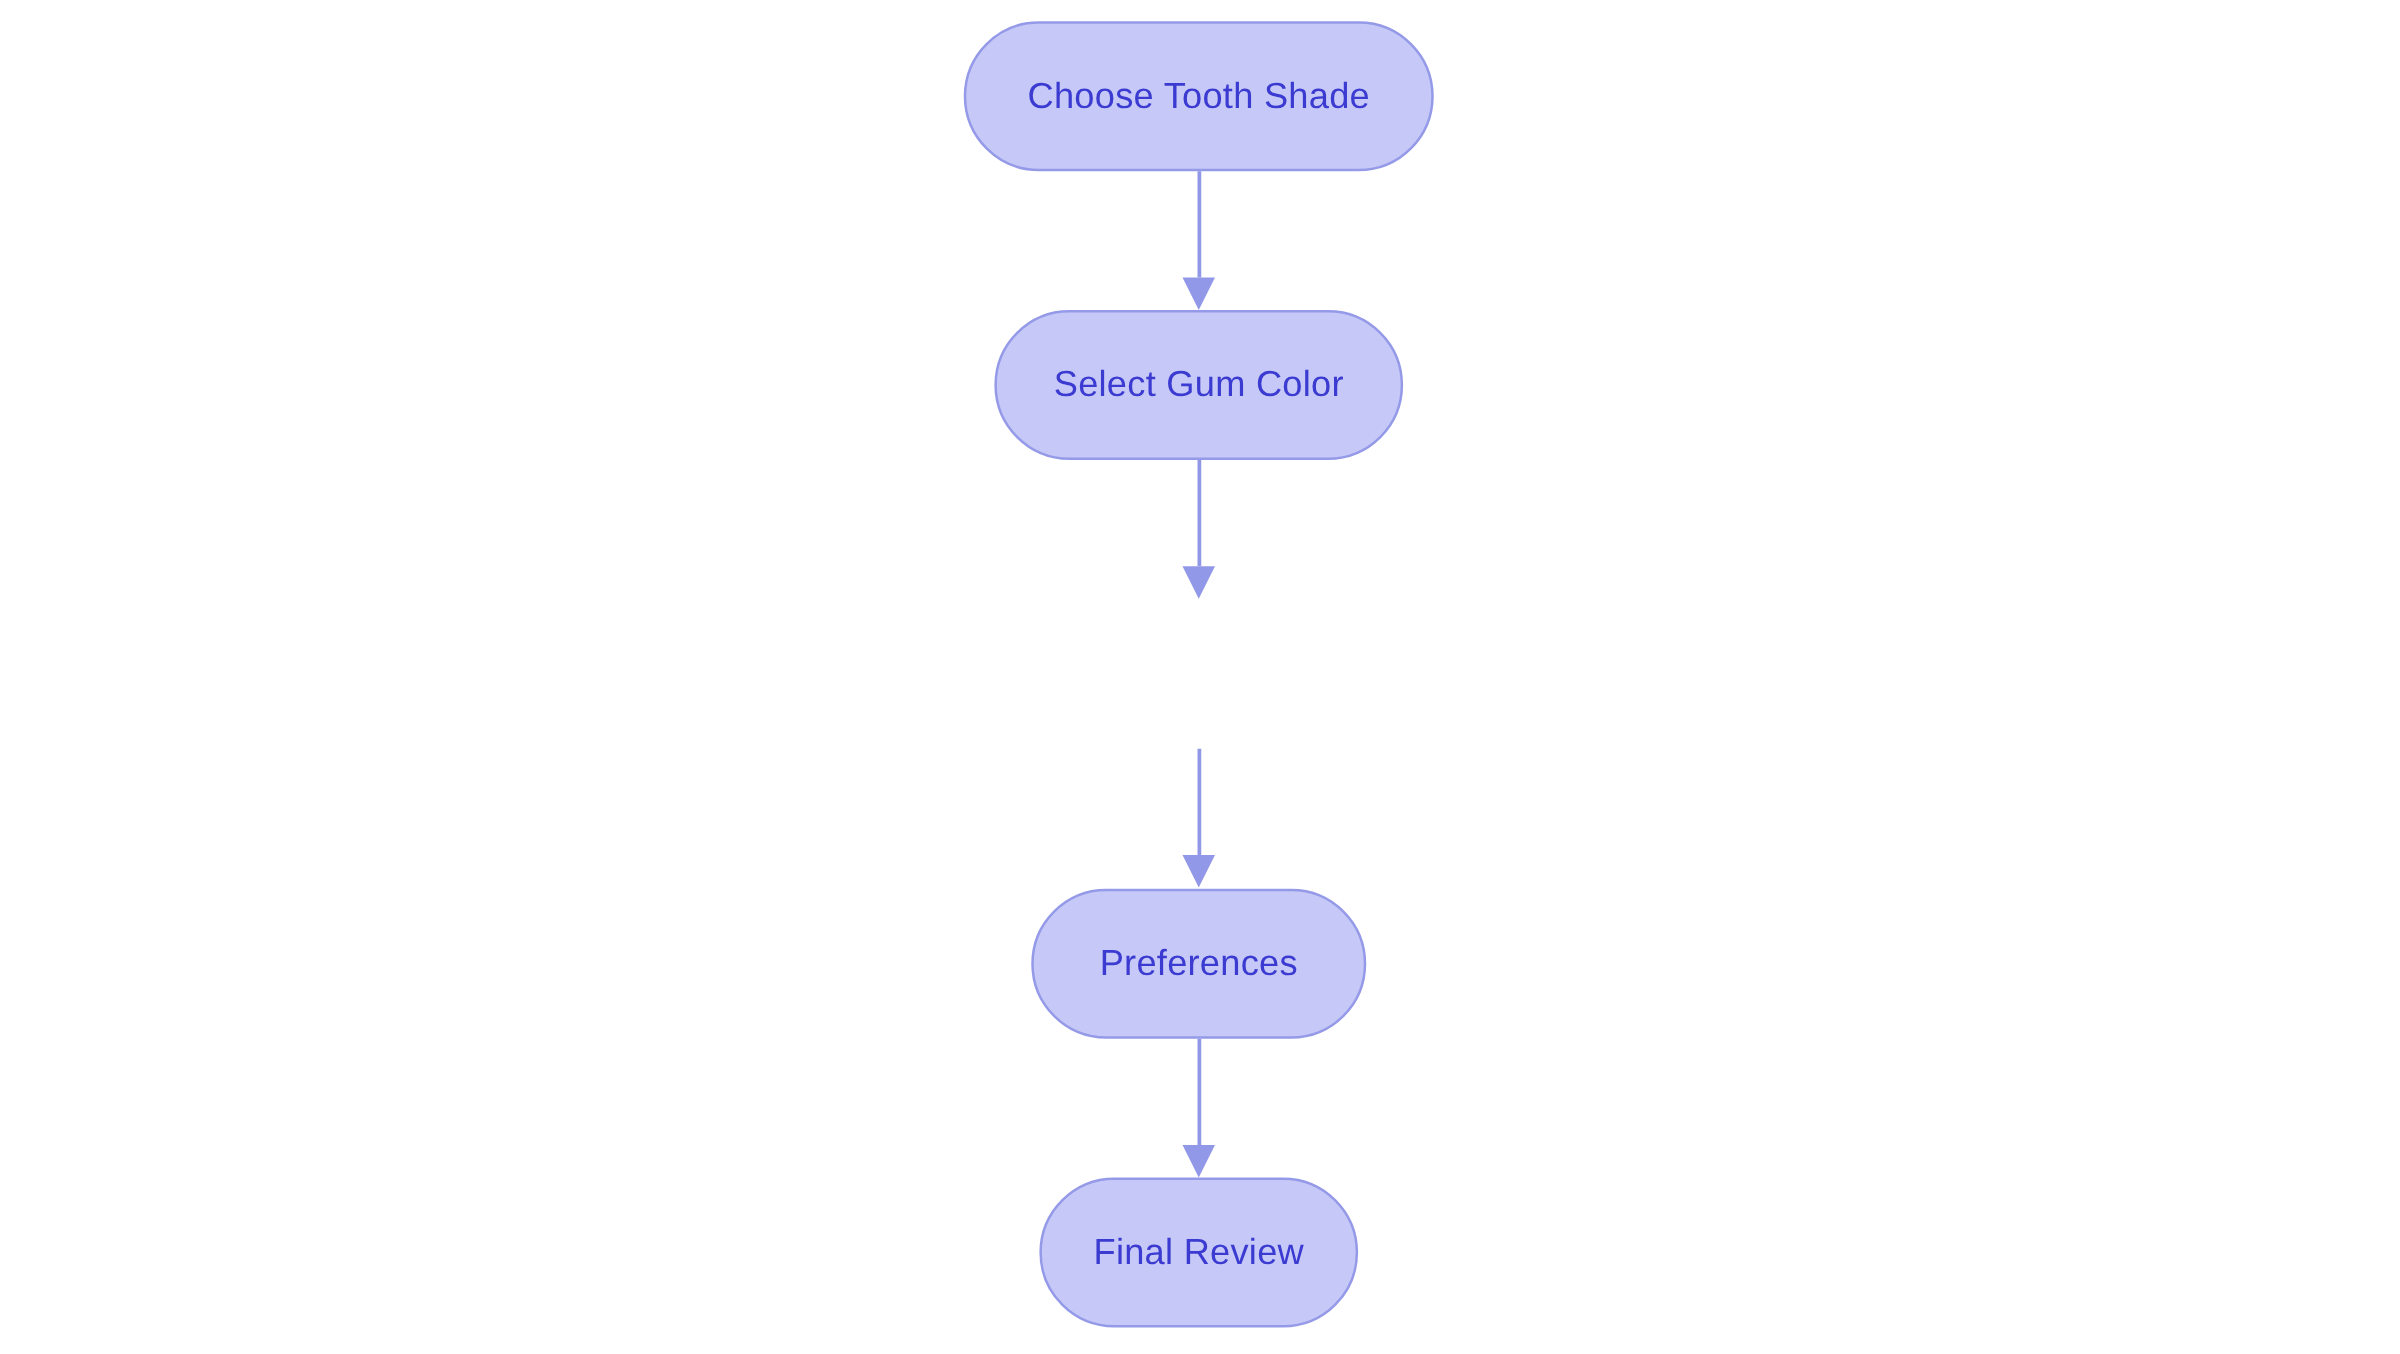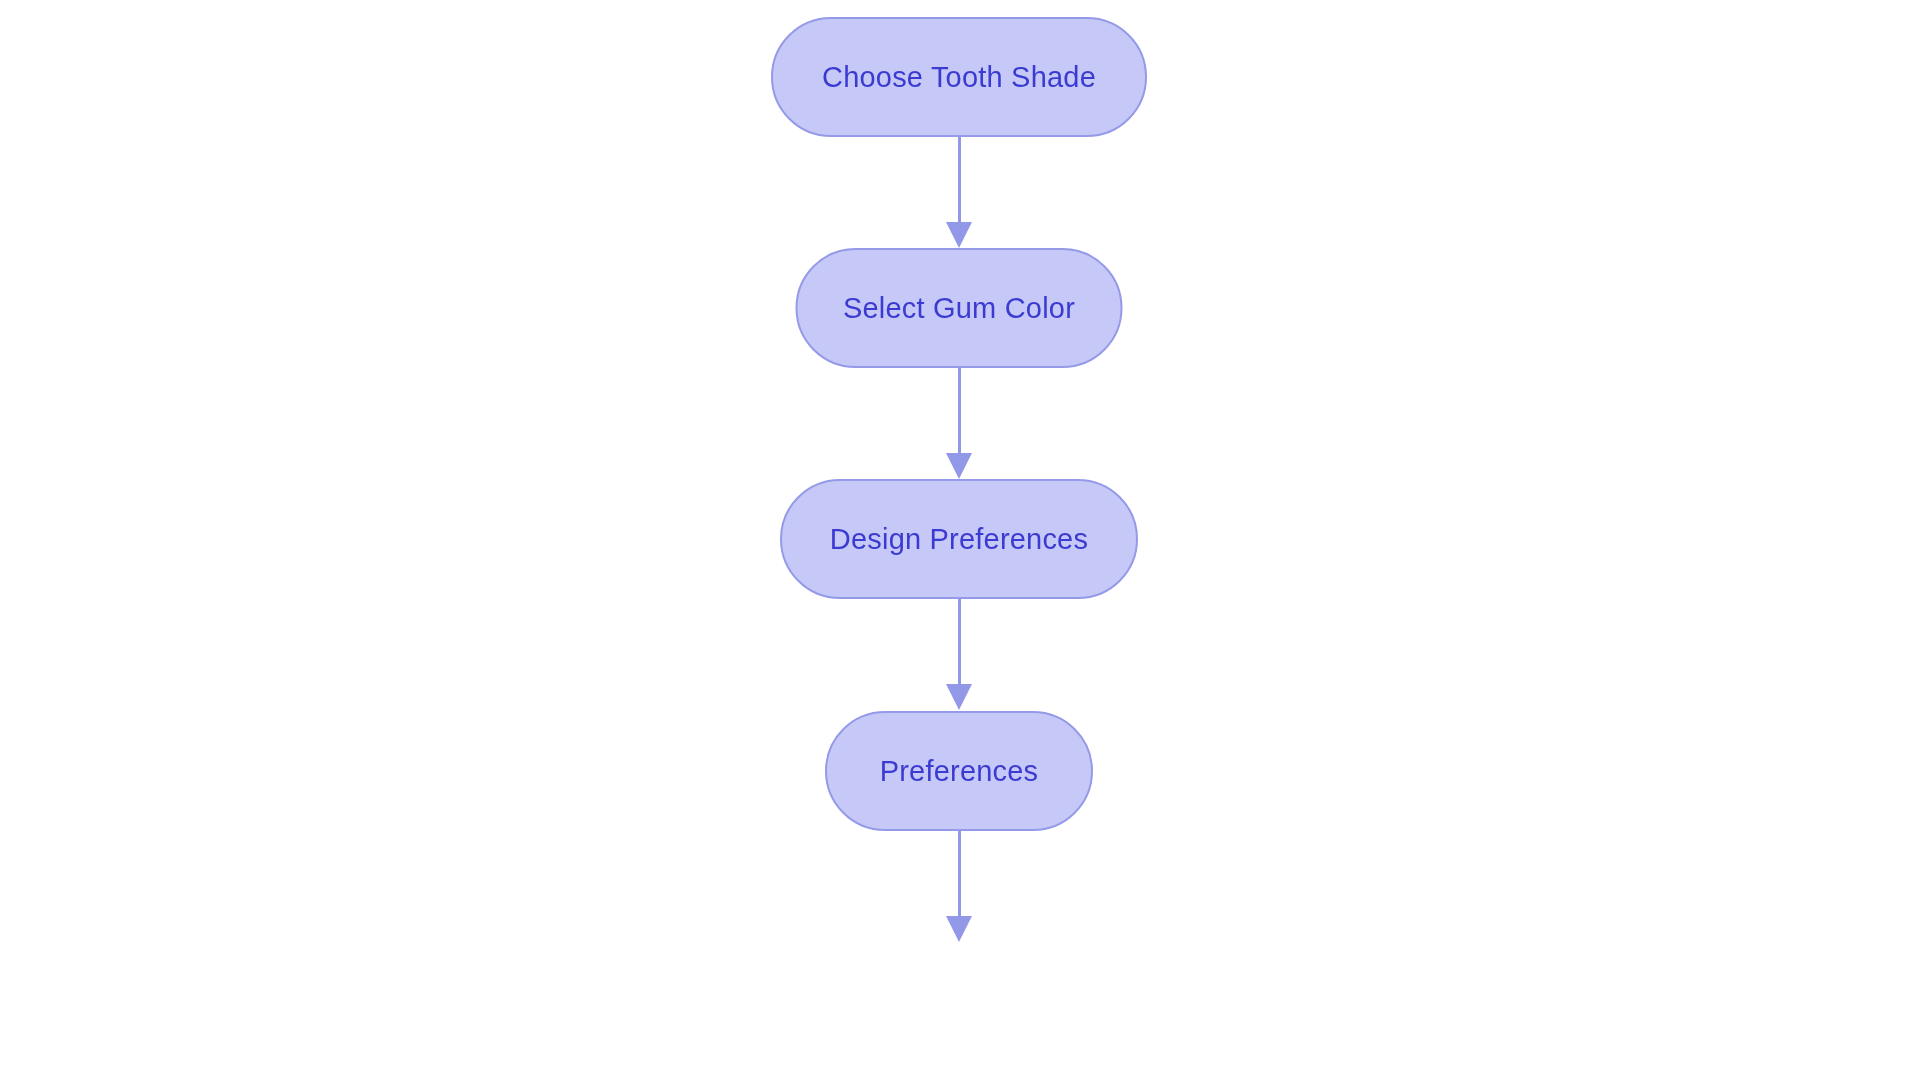--- a/index.html
+++ b/index.html
@@ -91,32 +91,32 @@
 
   <div class="node n2">
     <span class="node-label">Select Gum Color</span>
   </div>
 
   <div class="arrow a2">
     <div class="arrow-line"></div>
     <div class="arrow-head"></div>
   </div>
 
-  <div class="node n3">
-    <span class="node-label">Design Preferences</span>
-  </div>
 
   <div class="arrow a3">
     <div class="arrow-line"></div>
     <div class="arrow-head"></div>
   </div>
 
   <div class="node n4">
     <span class="node-label">Preferences</span>
   </div>
 
   <div class="arrow a4">
     <div class="arrow-line"></div>
     <div class="arrow-head"></div>
   </div>
 
+  <div class="node n5">
+    <span class="node-label">Final Review</span>
+  </div>
 
 </div>
 
 </body></html>

